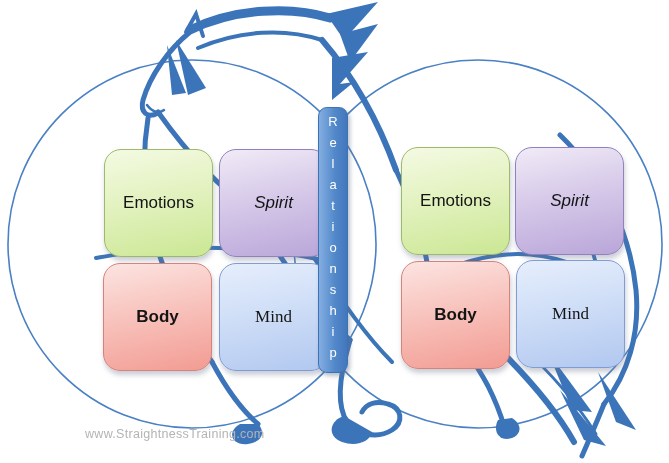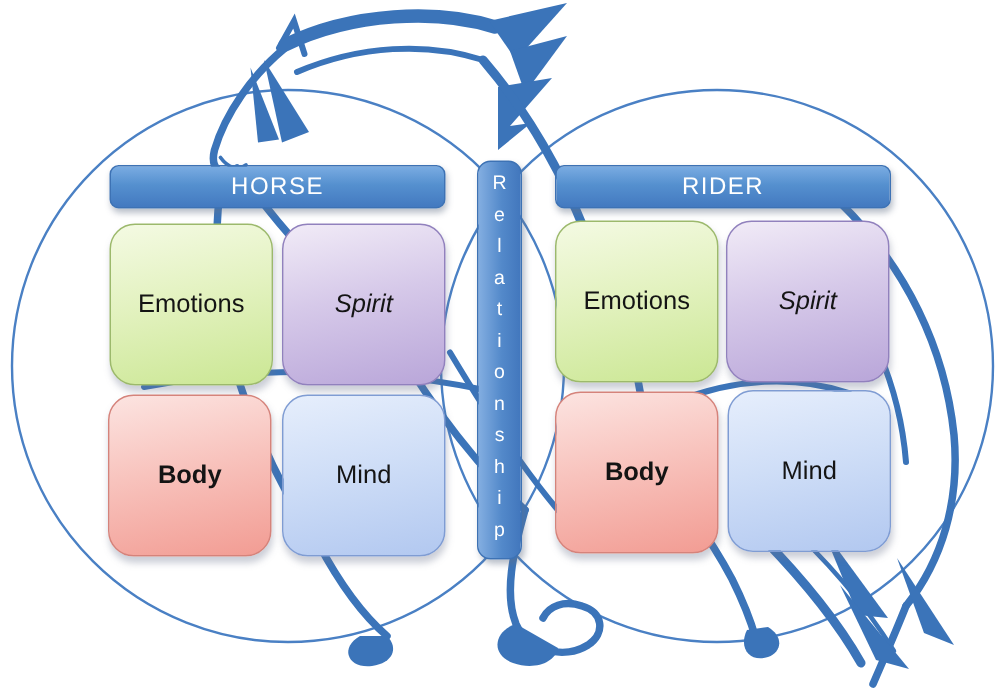--- a/index.html
+++ b/index.html
@@ -25,25 +25,26 @@
   #horse-header { left:73px; top:110px; }
   #rider-header { left:370px; top:110px; }
 
   
   .qbox {
     position:absolute; width:107px; height:106px; z-index:3;
     border-radius:17px;
     display:flex; align-items:center; justify-content:center;
     font-size:17px; color:#141414;
     box-shadow:1px 4px 5px rgba(105,115,140,0.35);
+    margin-left:31px;
   }
   .qbox.green  { background:linear-gradient(168deg,#f4fae3 0%,#e3f2c0 45%,#cbe794 100%); border:1px solid #9cb96c; }
   .qbox.purple { background:linear-gradient(168deg,#f1ebf7 0%,#d6c9e9 45%,#b9a6d9 100%); border:1px solid #9181bd;font-style:italic; }
   .qbox.red    { background:linear-gradient(168deg,#fce4e1 0%,#f8c3bd 45%,#f29c93 100%); border:1px solid #d5837b;font-weight:bold; }
-  .qbox.blue   { background:linear-gradient(168deg,#e6eefc 0%,#cfdef7 45%,#b2c8f0 100%); border:1px solid #7f9cd3; }
+  .qbox.blue   { background:linear-gradient(168deg,#e6eefc 0%,#cfdef7 45%,#b2c8f0 100%); border:1px solid #7f9cd3;font-family:Liberation Serif, serif; }
 
   #horse-emotions { left:73px;  top:149px; }
   #horse-spirit   { left:188px; top:149px; }
   #horse-body     { left:72px;  top:263px; }
   #horse-mind     { left:188px; top:263px; }
   #rider-emotions { left:370px; top:147px; }
   #rider-spirit   { left:484px; top:147px; }
   #rider-body     { left:370px; top:261px; }
   #rider-mind     { left:485px; top:260px; }
 
@@ -116,50 +117,45 @@
       <path d="M604 404 C596 424 588 442 582 456" stroke-width="5"></path>
       <path d="M500 350 C530 380 556 410 574 442" stroke-width="6"></path>
       <path d="M520 345 C550 372 576 402 596 434" stroke-width="3"></path>
 
       <path d="M548 352 L592 412 L572 410 Z" fill="#3b74b9" stroke="none"></path>
       <path d="M560 390 L606 446 L584 440 Z" fill="#3b74b9" stroke="none"></path>
       <path d="M598 372 L636 430 L616 422 Z" fill="#3b74b9" stroke="none"></path>
     </g>
   </svg>
 
-  <div class="group-header" id="horse-header">
-    <span>HORSE</span>
-  </div>
   <div class="qbox green" id="horse-emotions">
     <span>Emotions</span>
   </div>
   <div class="qbox purple" id="horse-spirit">
     <span>Spirit</span>
   </div>
   <div class="qbox red" id="horse-body">
     <span>Body</span>
   </div>
   <div class="qbox blue" id="horse-mind">
     <span>Mind</span>
   </div>
 
   <div id="relationship-bar">
     <span class="rel-label">Relationship</span>
   </div>
 
-  <div class="group-header" id="rider-header">
-    <span>RIDER</span>
-  </div>
   <div class="qbox green" id="rider-emotions">
     <span>Emotions</span>
   </div>
   <div class="qbox purple" id="rider-spirit">
     <span>Spirit</span>
   </div>
   <div class="qbox red" id="rider-body">
     <span>Body</span>
   </div>
   <div class="qbox blue" id="rider-mind">
     <span>Mind</span>
   </div>
 
+  <div id="watermark">www.StraightnessTraining.com</div>
 
 </div>
 
 </body></html>

